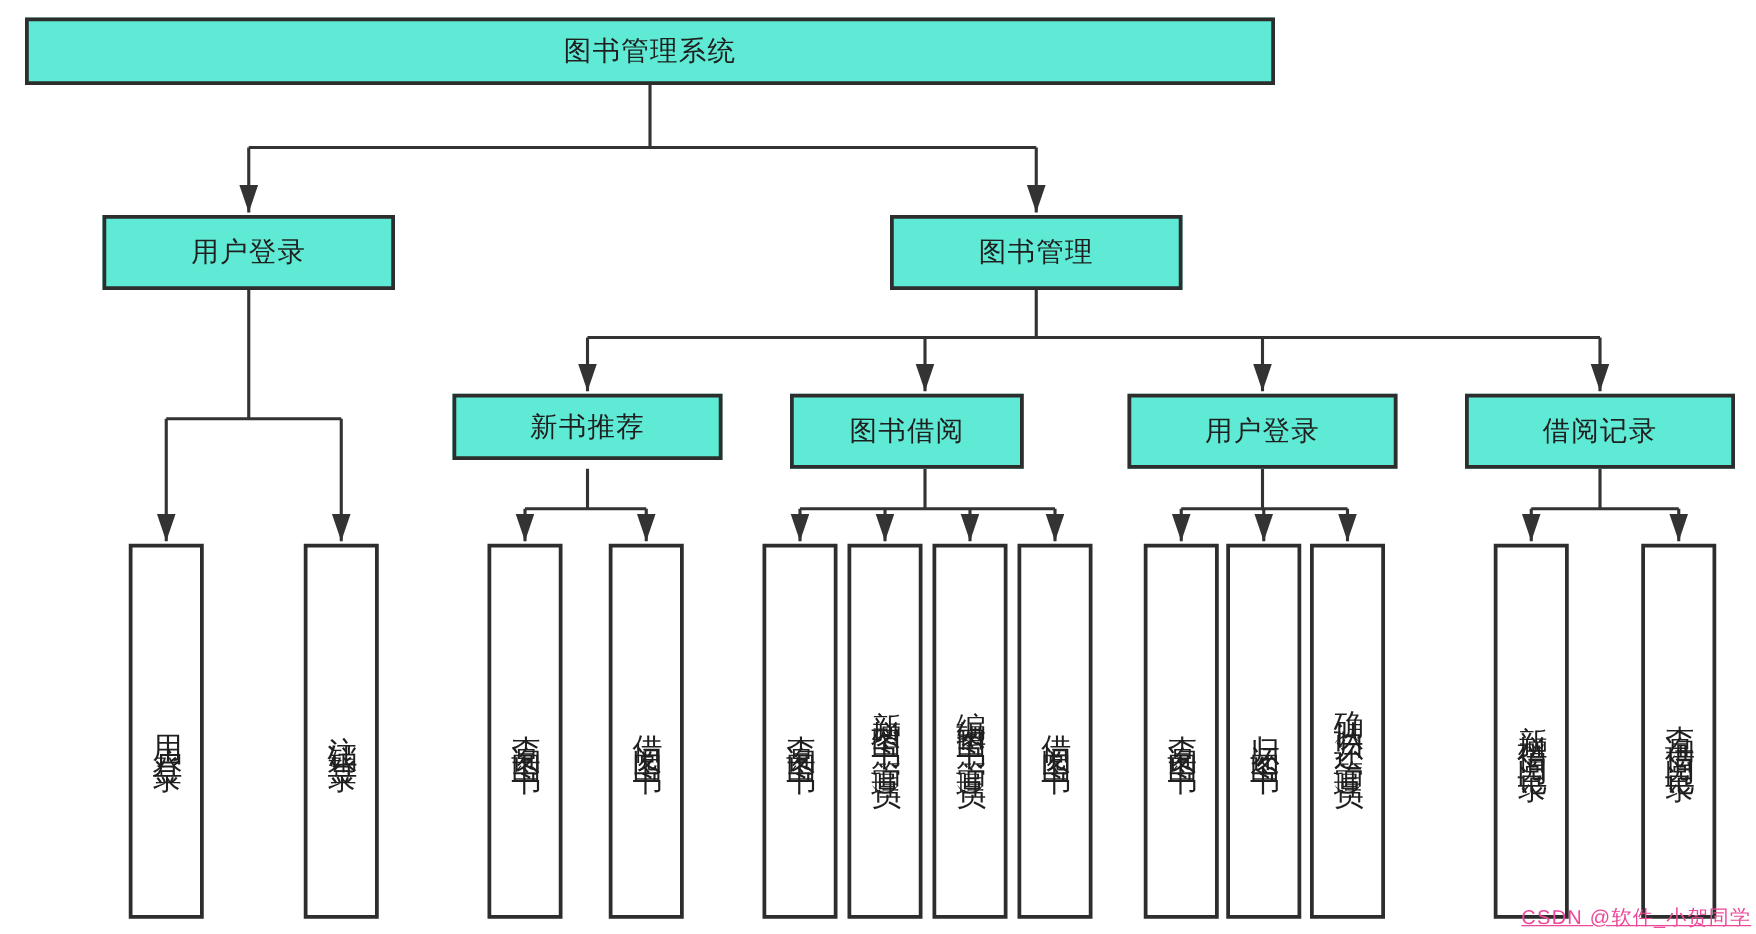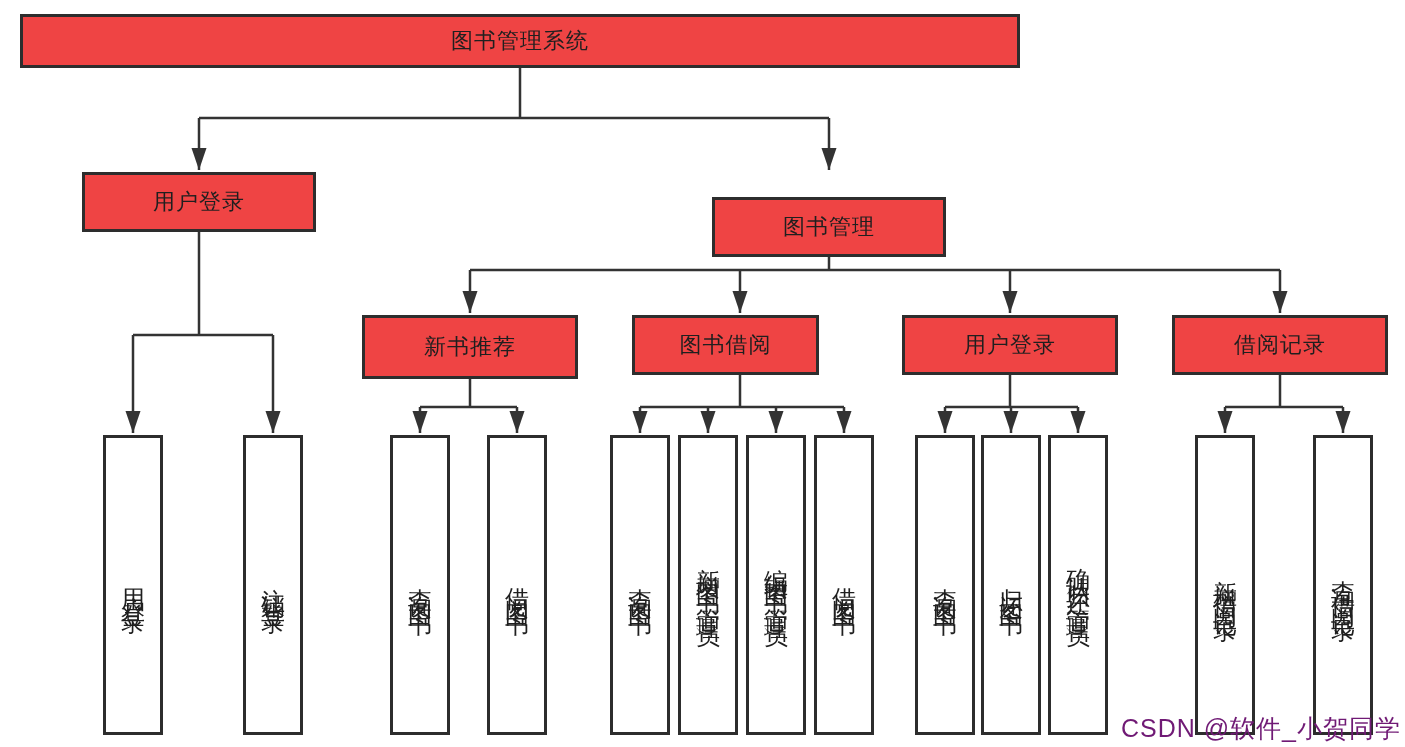--- a/index.html
+++ b/index.html
@@ -3,35 +3,36 @@
 <meta charset="utf-8">
 <style>
   html,body { margin:0; padding:0; background:#ffffff; }
   .stage {
     position:relative; width:1405px; height:747px; background:#ffffff;
     font-family:"Liberation Sans", sans-serif; overflow:hidden;
   }
   svg.connectors { position:absolute; left:0; top:0; width:1405px; height:747px; }
   .hbox {
     position:absolute; box-sizing:border-box;
-    border:3px solid #2d2d2d; background:#ef4444;
+    border:3px solid #2d2d2d; background:#5eead4;
     display:flex; align-items:center; justify-content:center;
     font-size:22px; color:#1f1f1f; letter-spacing:1px; white-space:nowrap;
   }
   .vbox {
     position:absolute; top:435px; width:60px; height:300px; box-sizing:border-box;
     border:3px solid #2d2d2d; background:#ffffff;
     writing-mode:vertical-lr; text-orientation:mixed;
     text-align:center; line-height:54px;
     font-size:24px; letter-spacing:8px; color:#1f1f1f;
   }
   .watermark {
     position:absolute; right:4px; bottom:2px;
-    font-size:25px; color:#701a75; letter-spacing:1px; z-index:5;
+    font-size:16px; color:#ec4899; letter-spacing:1px; z-index:5;
     white-space:nowrap;
+    text-decoration:underline;
   }
 </style>
 </head>
 <body>
 
 <div class="stage">
 
   <svg class="connectors" viewBox="0 0 1405 747" xmlns="http://www.w3.org/2000/svg">
     <defs>
       <marker id="arrow" markerUnits="userSpaceOnUse" markerWidth="23" markerHeight="16" refX="22" refY="7.5" orient="auto">
@@ -71,23 +72,23 @@
 
       <path d="M1280,375 L1280,407 M1225,407 L1343,407"></path>
       <path d="M1225,407 L1225,433" marker-end="url(#arrow)"></path>
       <path d="M1343,407 L1343,433" marker-end="url(#arrow)"></path>
     </g>
   </svg>
 
   <div class="hbox" style="left:20px; top:14px; width:1000px; height:54px;">图书管理系统</div>
 
   <div class="hbox" style="left:82px; top:172px; width:234px; height:60px;">用户登录</div>
-  <div class="hbox" style="left:712px; top:172px; width:234px; height:60px;margin-top:25px;">图书管理</div>
+  <div class="hbox" style="left:712px; top:172px; width:234px; height:60px;">图书管理</div>
 
-  <div class="hbox" style="left:362px; top:315px; width:216px; height:64px;">新书推荐</div>
+  <div class="hbox" style="left:362px; top:315px; width:216px; height:53px;">新书推荐</div>
   <div class="hbox" style="left:632px; top:315px; width:187px; height:60px;">图书借阅</div>
   <div class="hbox" style="left:902px; top:315px; width:216px; height:60px;">用户登录</div>
   <div class="hbox" style="left:1172px; top:315px; width:216px; height:60px;">借阅记录</div>
 
   <div class="vbox" style="left:103px;">用户登录</div>
   <div class="vbox" style="left:243px;">注销登录</div>
 
   <div class="vbox" style="left:390px;">查询图书</div>
   <div class="vbox" style="left:487px;">借阅图书</div>
 

